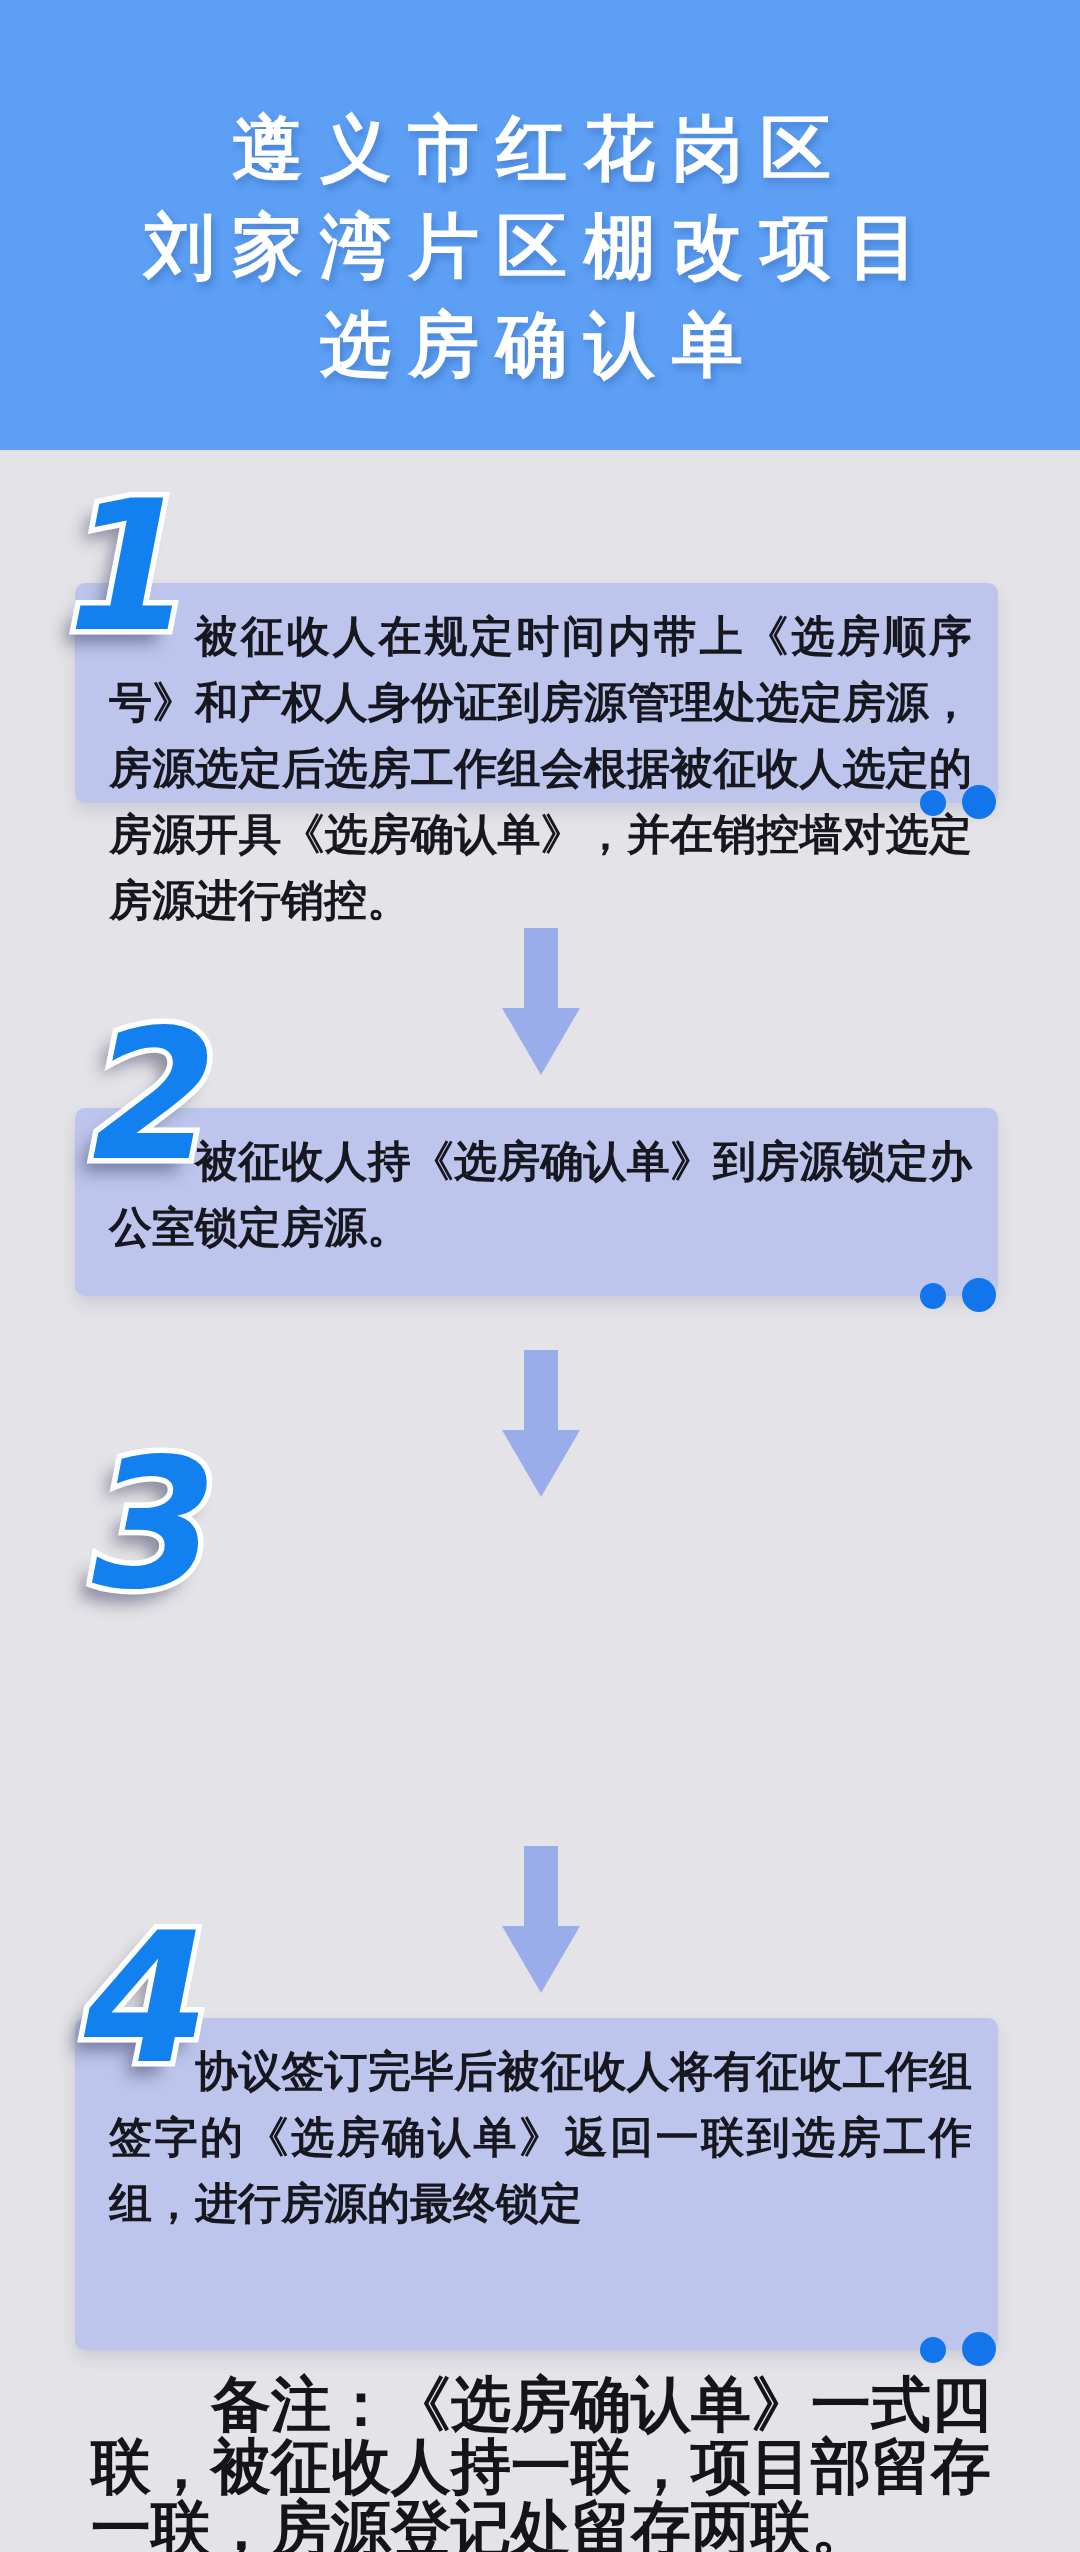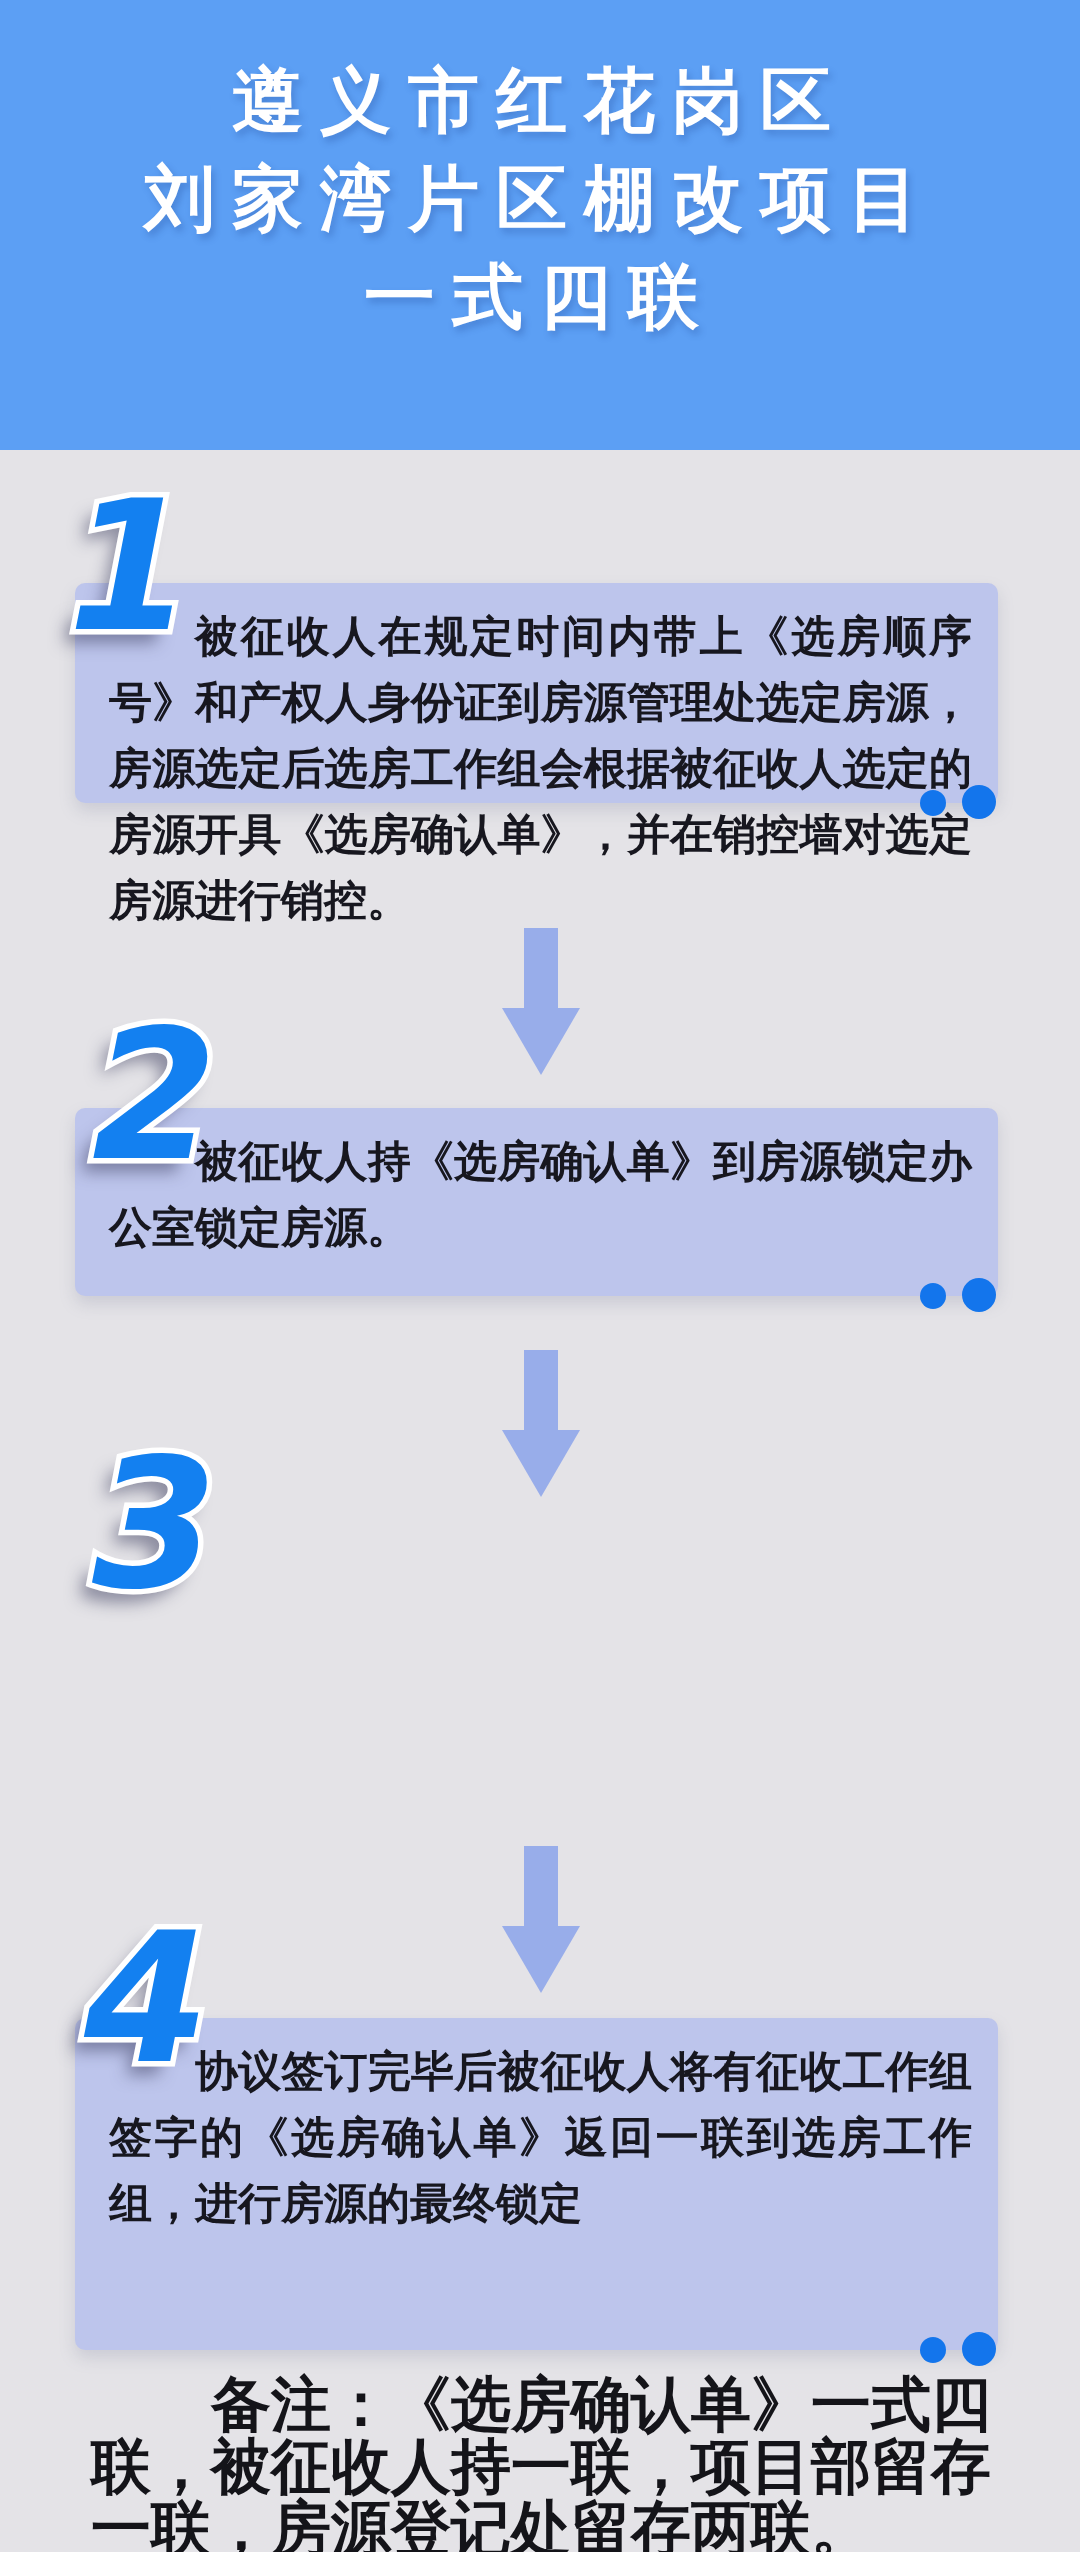--- a/index.html
+++ b/index.html
@@ -13,21 +13,21 @@
     margin:0 auto;
     background:#E4E3E7;
     overflow:hidden;
   }
 
   
   .banner{
     position:absolute;left:0;top:0;width:1080px;height:450px;
     background:#5C9FF4;
     text-align:center;
-    padding-top:52px;box-sizing:border-box;
+    padding-top:100px;box-sizing:border-box;
   }
   .t-line{
     color:#ffffff;
     font-size:71px;
     font-weight:bold;
     line-height:98px;
     letter-spacing:17px;
     text-shadow:3px 5px 7px rgba(25,60,140,.28);
     white-space:nowrap;
   }
@@ -116,21 +116,21 @@
   }
 </style>
 </head>
 <body>
 
 <div class="canvas">
 
   <header class="banner">
     <div class="t-line">遵义市红花岗区</div>
     <div class="t-line">刘家湾片区棚改项目</div>
-    <div class="t-line">一式四联</div>
+    <div class="t-line">选房确认单</div>
   </header>
 
   <div class="step-num n1" data-digit="1">1</div>
   <section class="step-box b1">
     <p class="step-text">被征收人在规定时间内带上《选房顺序号》和产权人身份证到房源管理处选定房源，房源选定后选房工作组会根据被征收人选定的房源开具《选房确认单》，并在销控墙对选定房源进行销控。</p>
     <span class="dot dot-s"></span>
     <span class="dot dot-l"></span>
   </section>
 
   <div class="arrow a1">

